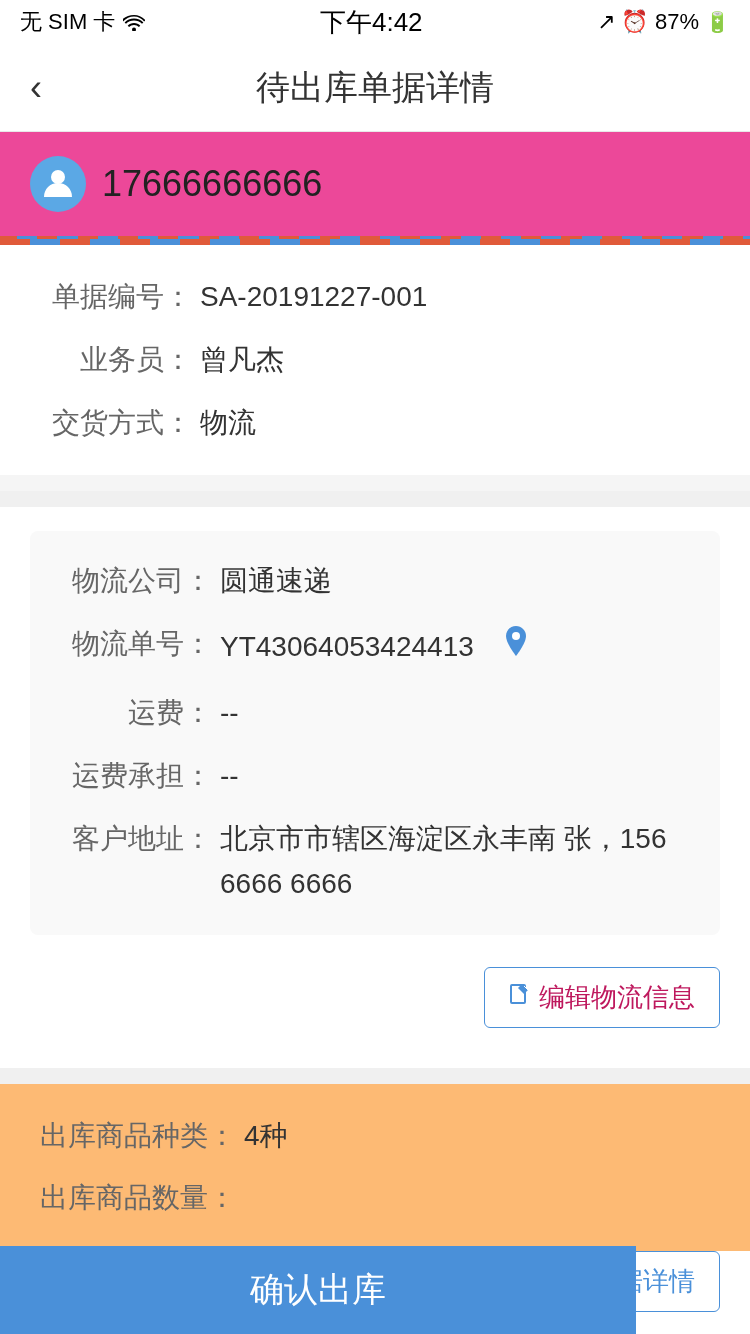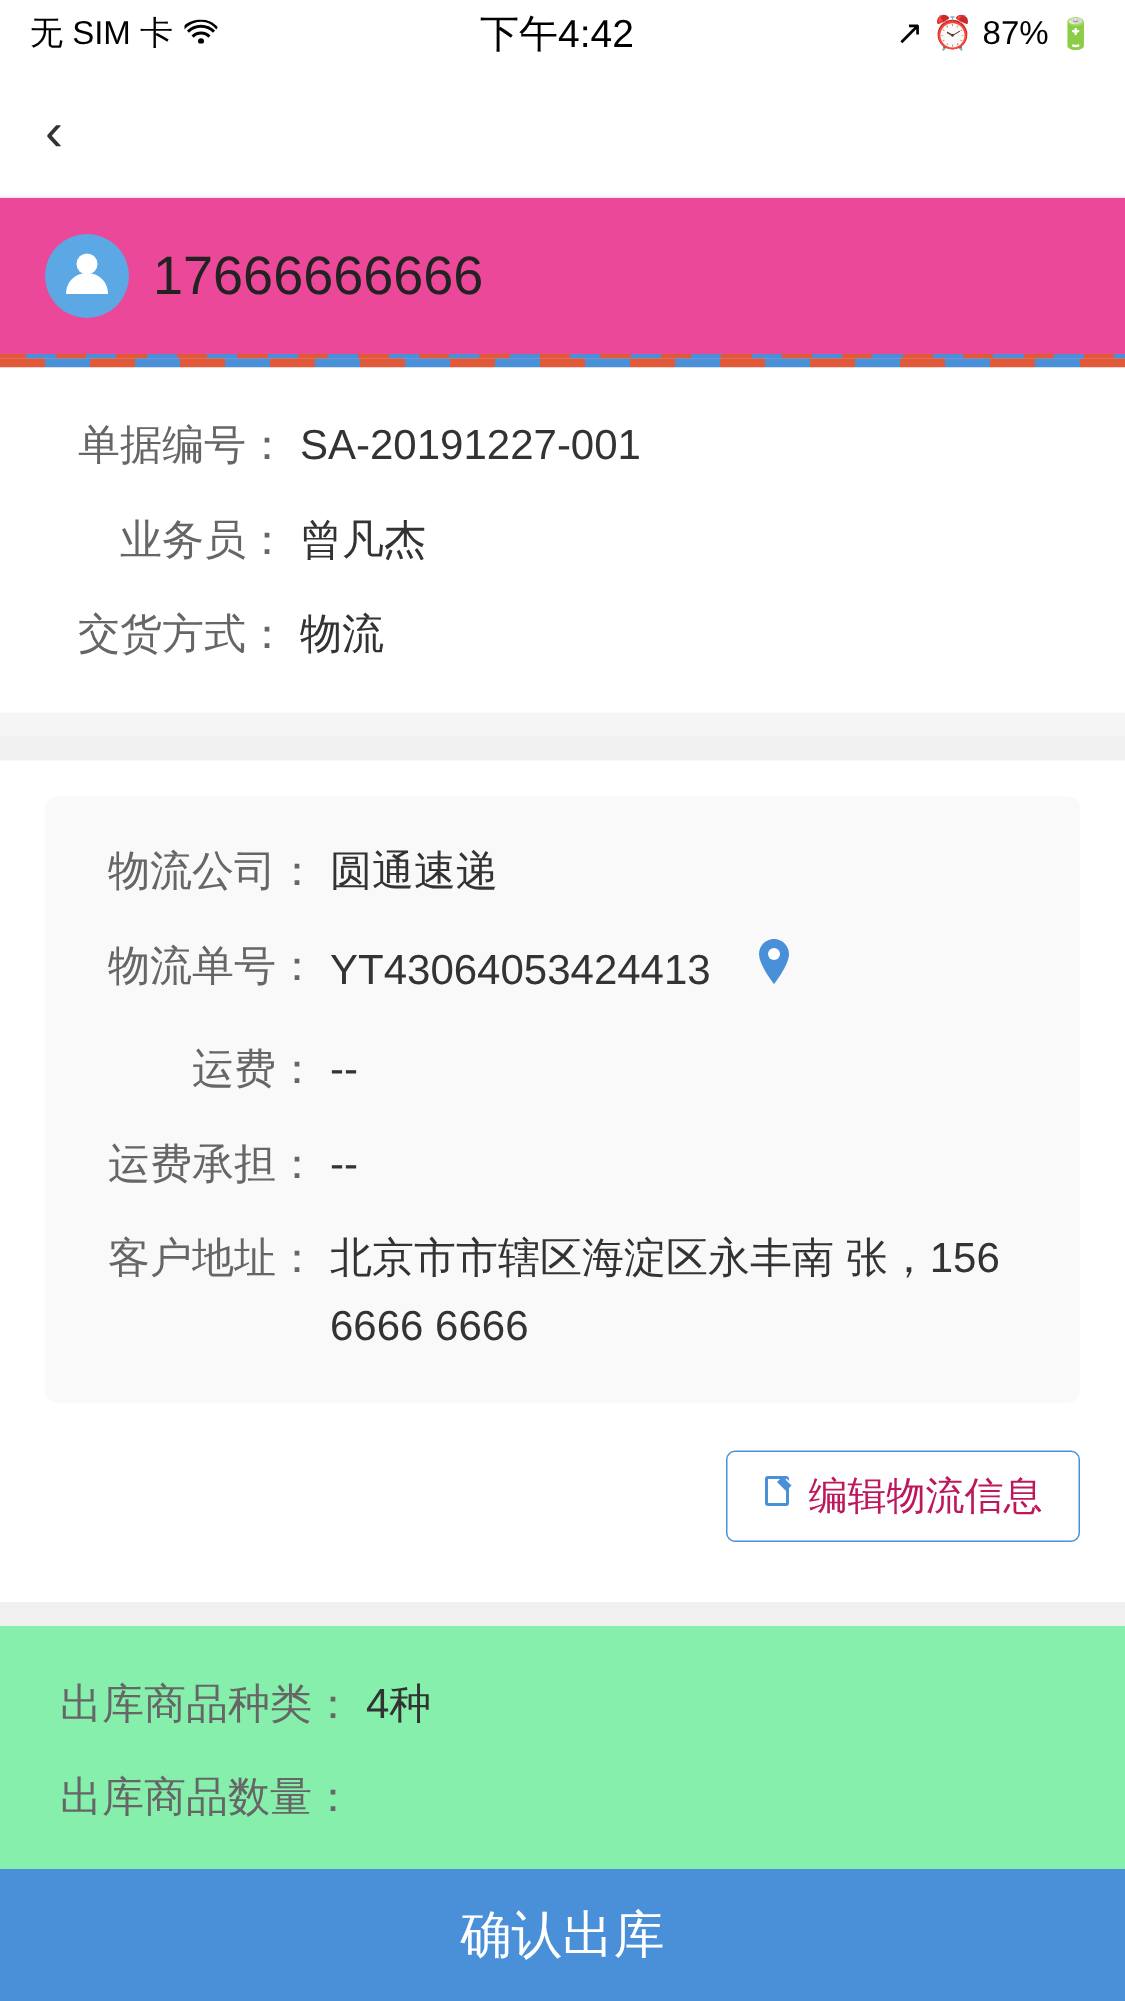--- a/index.html
+++ b/index.html
@@ -16,21 +16,21 @@
     .status-bar {
       background: #fff;
       height: 44px;
       display: flex;
       align-items: center;
       justify-content: space-between;
       padding: 0 20px;
       font-size: 24px;
       color: #000;
     }
-    .status-left { display: flex; align-items: center; gap: 8px; font-size: 22px; }
+    .status-left { display: flex; align-items: flex-end; gap: 8px; font-size: 22px; }
     .status-center { font-size: 26px; font-weight: 500; }
     .status-right { display: flex; align-items: center; gap: 6px; font-size: 22px; }
     
     .nav-bar {
       background: #fff;
       height: 88px;
       display: flex;
       align-items: center;
       padding: 0 30px;
       position: relative;
@@ -147,21 +147,21 @@
       padding: 12px 24px;
       font-size: 26px;
       display: flex;
       align-items: center;
       gap: 8px;
       cursor: pointer;
     }
     .edit-btn-icon { font-size: 24px; }
     
     .stats-section {
-      background: #86efac;
+      background: #fdba74;
       padding: 30px 40px;
       margin-bottom: 16px;
     }
     
     .view-btn {
       border: 1.5px solid #4a90d9;
       color: #4a90d9;
       background: #fff;
       border-radius: 6px;
       padding: 12px 24px;
@@ -175,21 +175,21 @@
     .bottom-spacer {
       flex: 1;
       min-height: 200px;
       background: #f5f5f5;
     }
     
     .confirm-bar {
       position: fixed;
       bottom: 0;
       left: 0;
-      width: 750px;
+      width: 636px;
       background: #4a90d9;
       height: 88px;
       display: flex;
       align-items: center;
       justify-content: center;
       cursor: pointer;
     }
     .confirm-text {
       color: #fff;
       font-size: 34px;
@@ -224,20 +224,21 @@
   <div class="status-right">
     <span>↗</span>
     <span>⏰</span>
     <span>87%</span>
     <span style="font-size:20px;">🔋</span>
   </div>
 </div>
 
 <div class="nav-bar">
   <div class="nav-back">‹</div>
+  <div class="nav-title">待出库单据详情</div>
 </div>
 
 <div class="content-area">
 
   <div class="user-header">
     <div class="user-avatar">
       <span class="avatar-icon">
         <svg width="36" height="36" viewBox="0 0 36 36" fill="none">
           <circle cx="18" cy="14" r="7" fill="white"></circle>
           <path d="M4 34c0-8 6-14 14-14s14 6 14 14" fill="white"></path>

